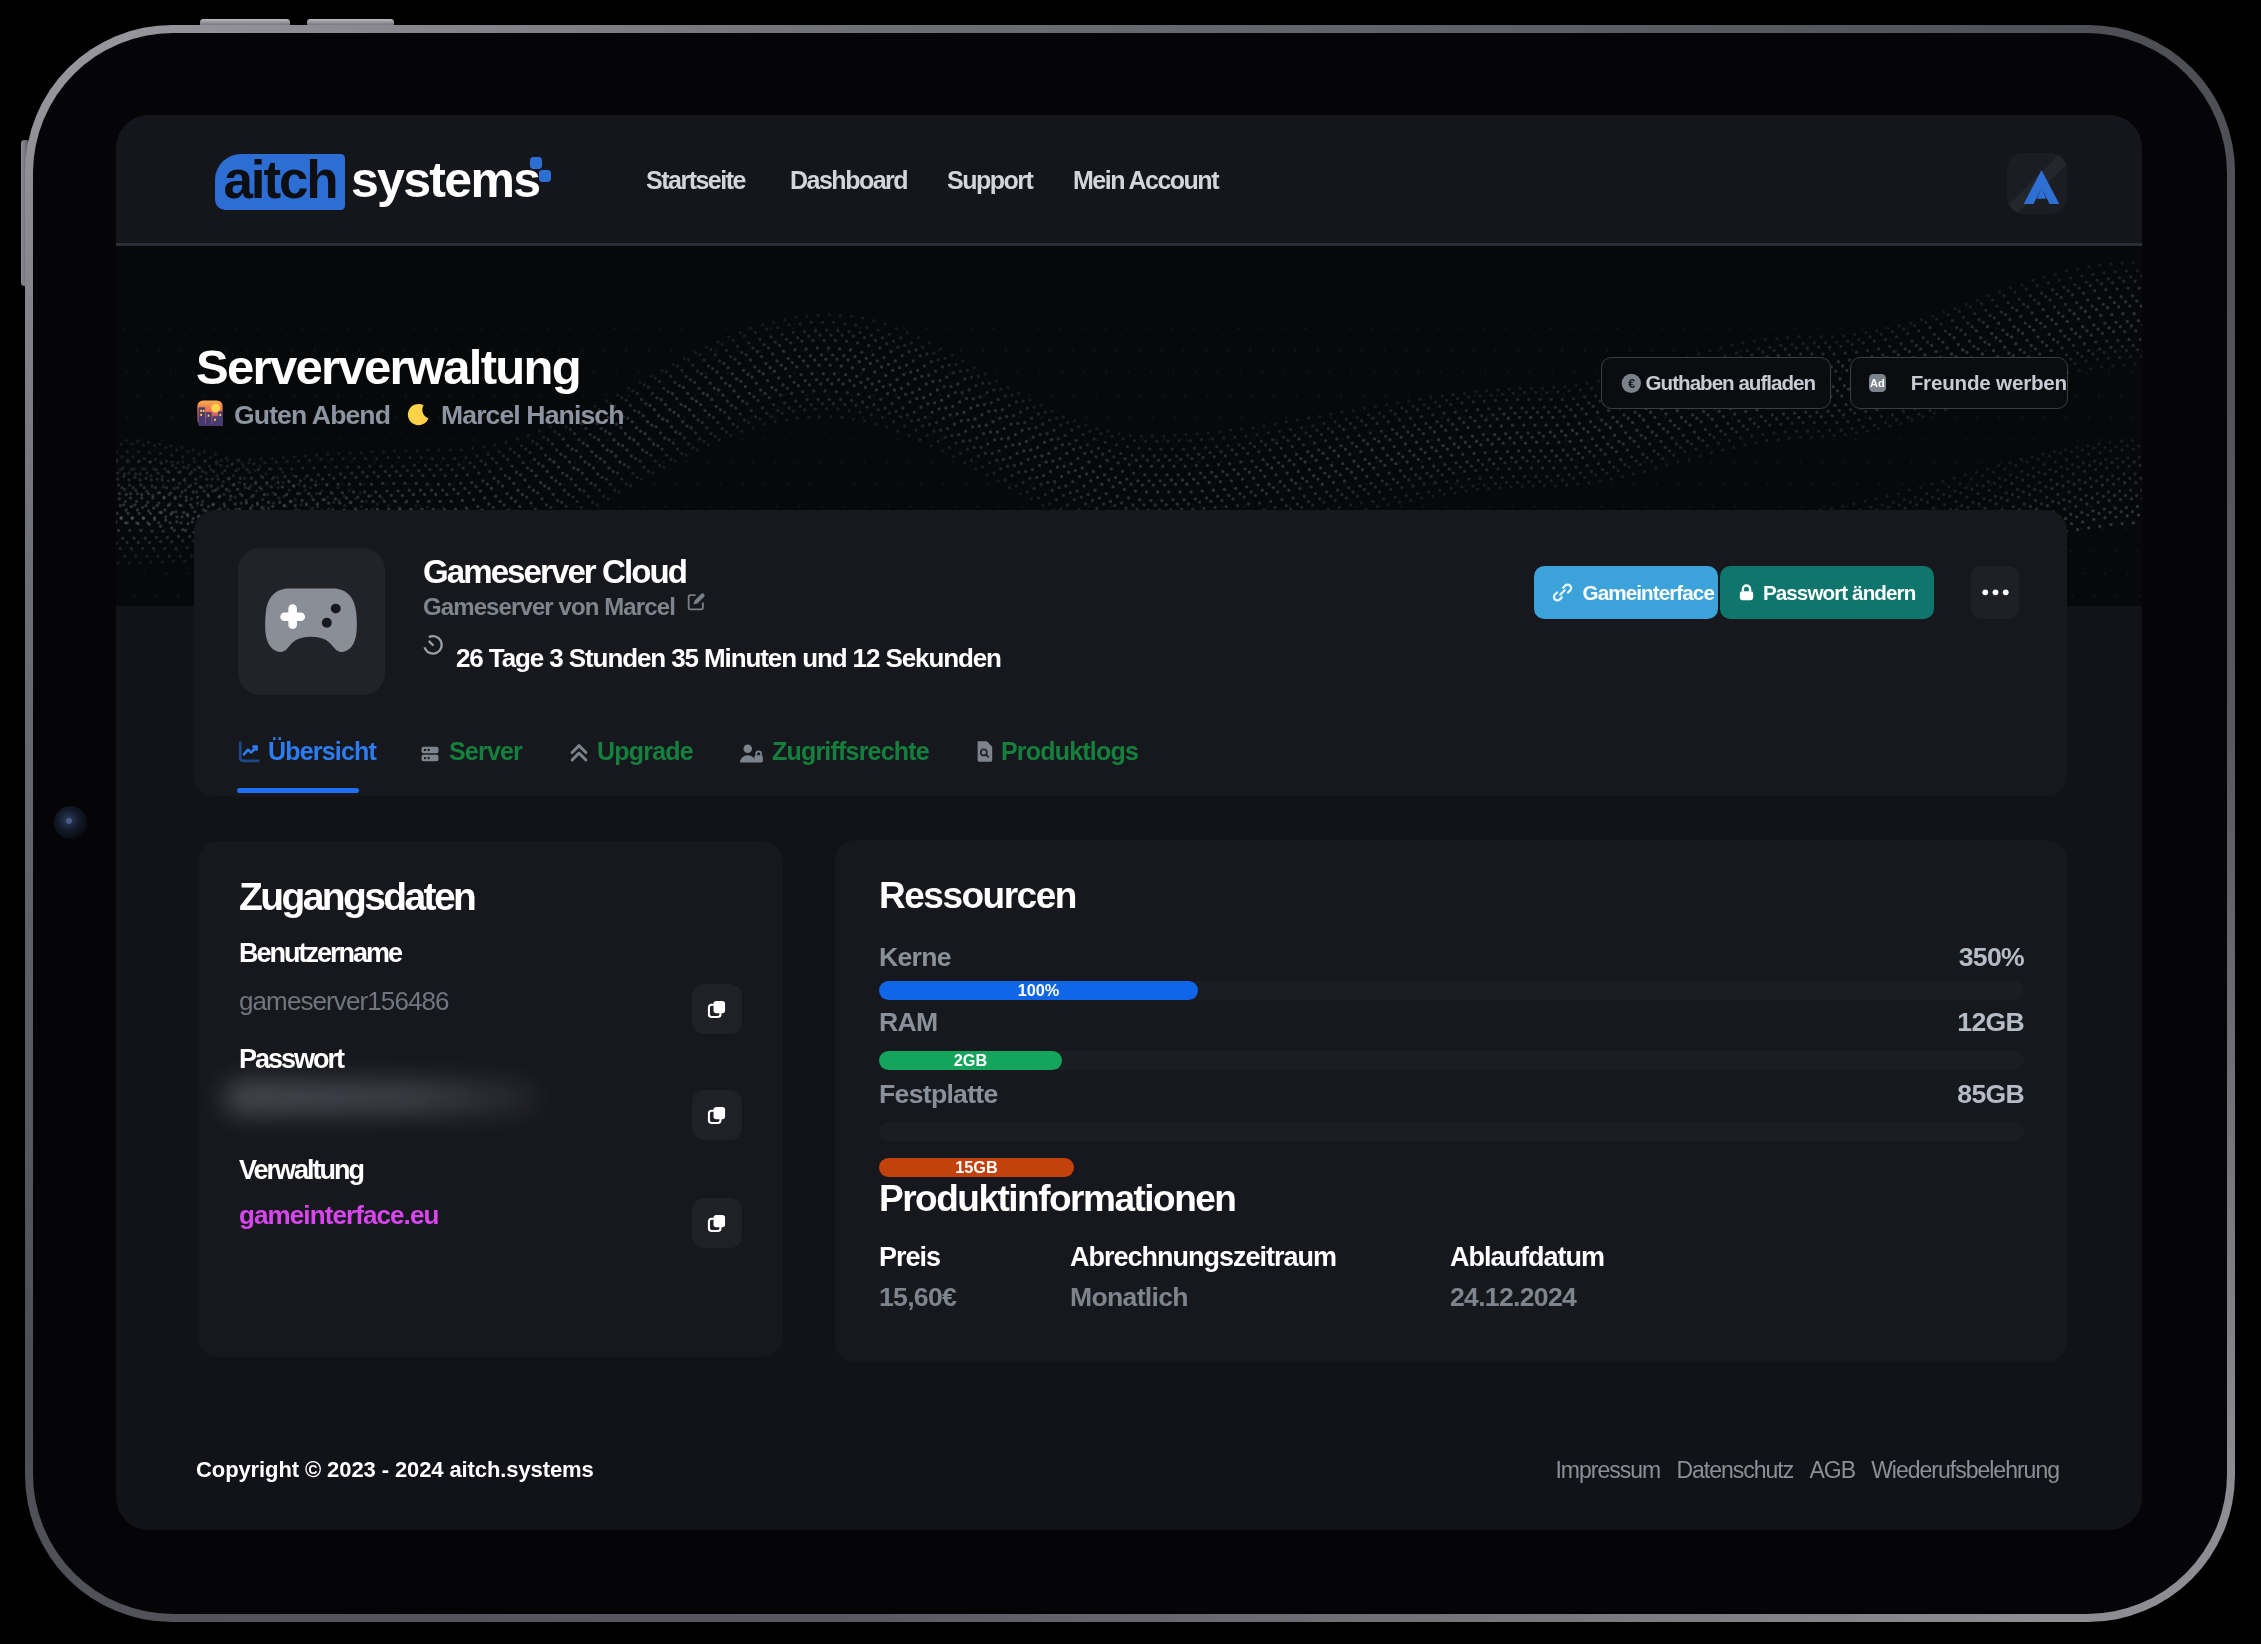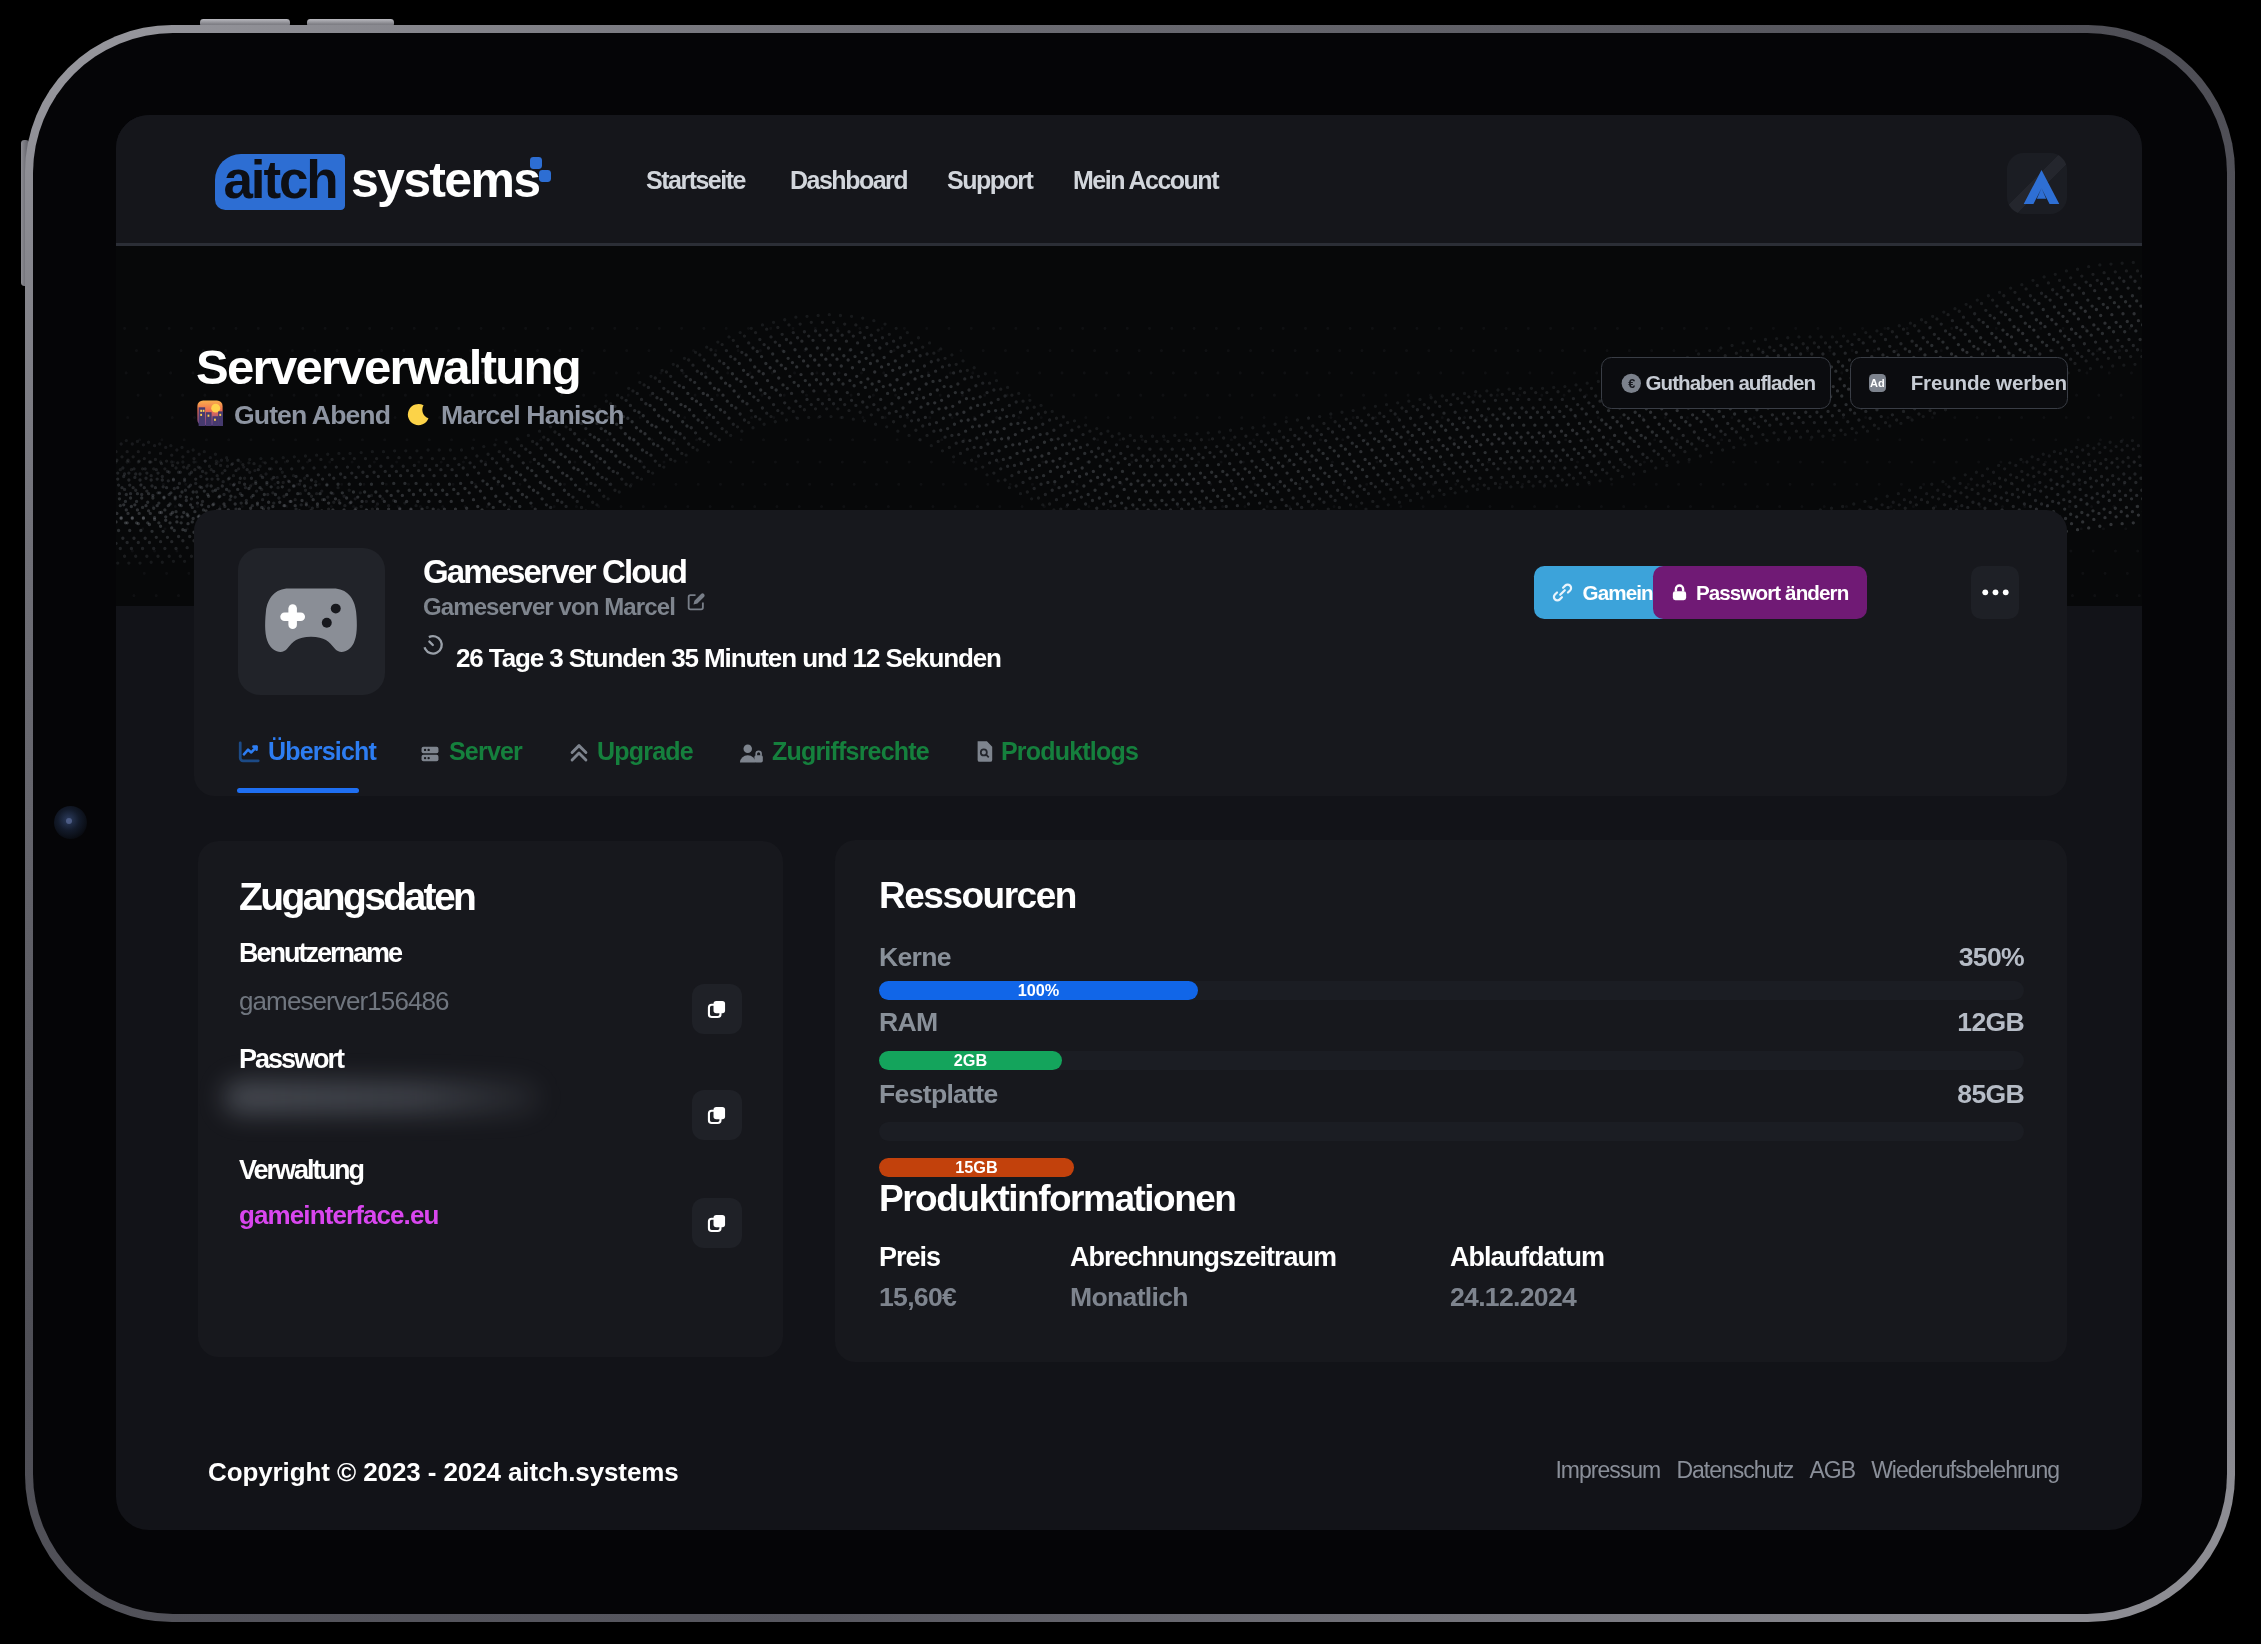--- a/index.html
+++ b/index.html
@@ -208,21 +208,21 @@
   <div class="ptime">26 Tage 3 Stunden 35 Minuten und 12 Sekunden</div>
 
   <div class="btn" style="left:1418px; width:184px; background:#3ca3da; padding-left:17px;">
     <svg width="23" height="23" viewBox="0 0 24 24" fill="none" stroke="#e9f4fc" stroke-width="2.3" stroke-linecap="round">
         <path d="M9.6 14.4 L14.4 9.6"></path>
         <path d="M12.6 7 l2.2-2.2 a3.6 3.6 0 0 1 5.1 5.1 L17.7 12"></path>
         <path d="M11.4 17 l-2.2 2.2 a3.6 3.6 0 0 1 -5.1 -5.1 L6.3 12"></path>
       </svg>
       <span style="margin-left:8.6px;">Gameinterface</span>
   </div>
-  <div class="btn" style="left:1537px; width:214px; background:#701a75; padding-left:17px;">
+  <div class="btn" style="left:1604px; width:214px; background:#0f766e; padding-left:17px;">
     <svg width="19" height="19" viewBox="0 0 20 20">
         <rect x="3" y="8.6" width="14" height="9.6" rx="2.6" fill="#fff"></rect>
         <path d="M6.2 9 V6.4 a3.8 3.8 0 0 1 7.6 0 V9" stroke="#fff" stroke-width="2.5" fill="none"></path>
       </svg>
       <span style="margin-left:6.9px;">Passwort ändern</span>
   </div>
   <div class="btn" style="left:1855px; width:48px; background:#1e2026; justify-content:center;">
     <svg width="29" height="8.6" viewBox="0 0 34 10">
         <circle cx="5" cy="5" r="3.4" fill="#fff"></circle>
         <circle cx="17" cy="5" r="3.4" fill="#fff"></circle>
@@ -322,16 +322,16 @@
     </div>
 
   <div class="h2b" style="left:763px; top:1063px;">Produktinformationen</div>
   <div class="pilbl" style="left:763px; top:1127px;">Preis</div>
   <div class="pilbl" style="left:954px; top:1127px;">Abrechnungszeitraum</div>
   <div class="pilbl" style="left:1334px; top:1127px;">Ablaufdatum</div>
   <div class="pival" style="left:763px; top:1167px;">15,60€</div>
   <div class="pival" style="left:954px; top:1167px;">Monatlich</div>
   <div class="pival" style="left:1334px; top:1167px;">24.12.2024</div>
 
-  <div class="foot" style="left:92px; top:1342px; color:#fff; font-weight:bold; font-size:26px; letter-spacing:-0.1px;">Copyright © 2023 - 2024 aitch.systems</div>
+  <div class="foot" style="left:80px; top:1342px; color:#fff; font-weight:bold; font-size:22px; letter-spacing:-0.1px;">Copyright © 2023 - 2024 aitch.systems</div>
   <div class="foot" style="left:1258px; top:1342px; width:685px; text-align:right;">Impressum&nbsp;&nbsp;&nbsp;Datenschutz&nbsp;&nbsp;&nbsp;AGB&nbsp;&nbsp;&nbsp;Wiederufsbelehrung</div>
 </div>
 
 
 </body></html>

